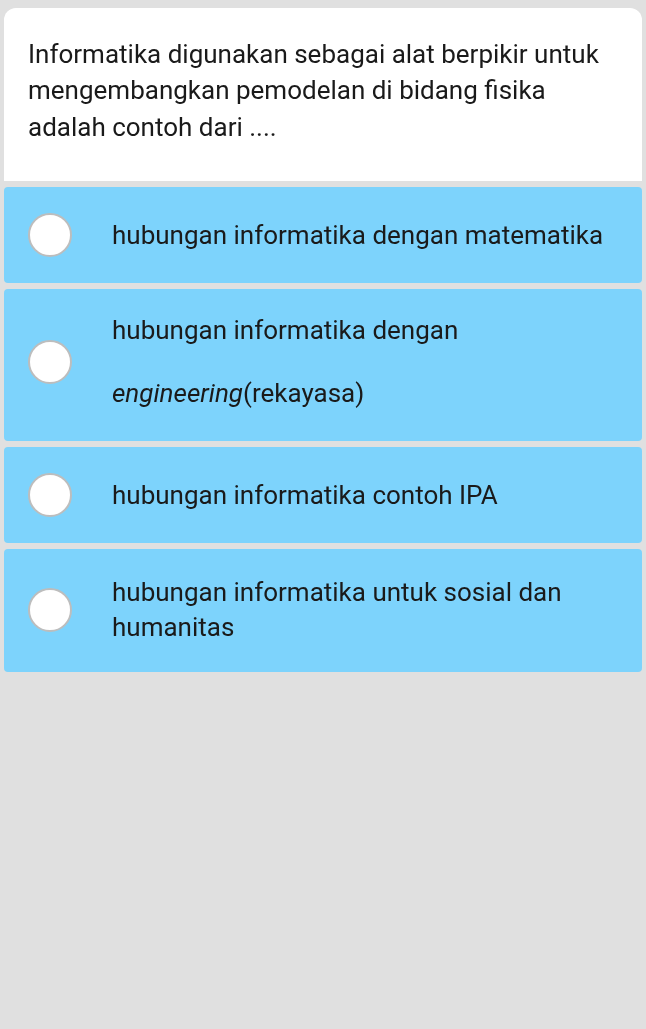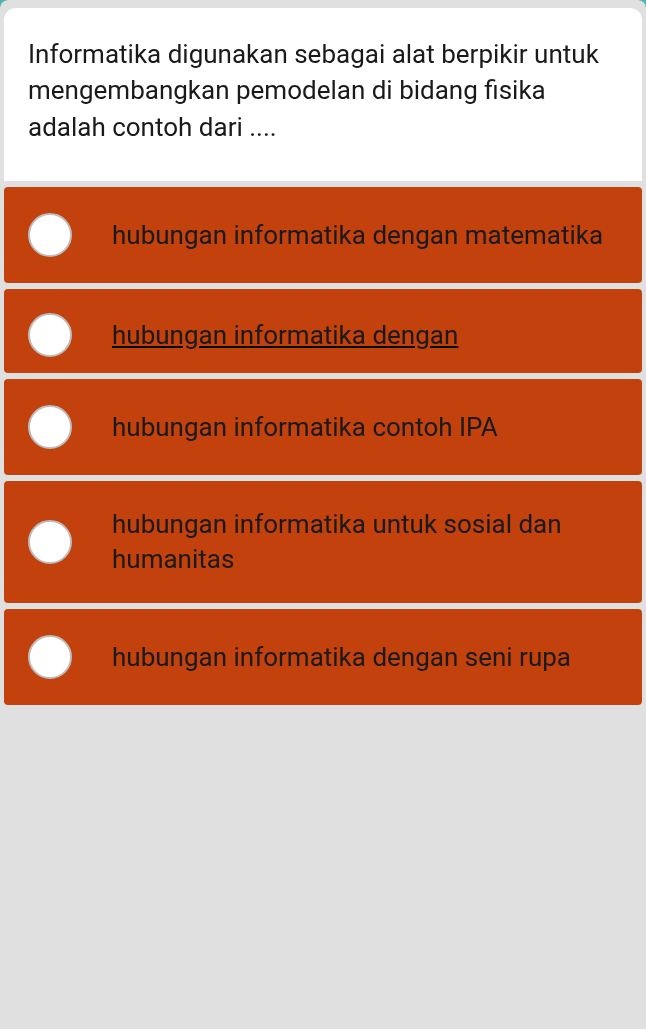--- a/index.html
+++ b/index.html
@@ -1,19 +1,18 @@
 <!DOCTYPE html>
 <html><head>
   <meta charset="utf-8">
   <style>
     * {
       margin: 0;
       padding: 0;
       box-sizing: border-box;
-      border-radius: 8px;
     }
     body {
       font-family: -apple-system, BlinkMacSystemFont, 'Segoe UI', Roboto, Arial, sans-serif;
       background: linear-gradient(to bottom, #4db6ac 0%, #4db6ac 8px, #e0e0e0 8px);
       width: 646px;
       height: 1029px;
       overflow: hidden;
     }
     .container {
       background: #e0e0e0;
@@ -28,21 +27,21 @@
     .question-text {
       font-size: 26px;
       line-height: 1.4;
       color: #1a1a1a;
       font-weight: 400;
     }
     .options-wrapper {
       margin-top: 6px;
     }
     .option-card {
-      background: #c2410c;
+      background: #7dd3fc;
       margin: 6px 4px 0 4px;
       padding: 26px 24px 26px 24px;
       display: flex;
       align-items: center;
       gap: 40px;
       border-radius: 4px;
       cursor: pointer;
     }
     .option-card:first-child {
       margin-top: 0;
@@ -63,22 +62,21 @@
     }
     .option-text .italic {
       font-style: italic;
     }
     .option-text .spaced {
       display: block;
       margin-top: 28px;
     }
     .option-2 {
       padding-top: 24px;
-      padding-bottom: 16px;
-      text-decoration: underline;
+      padding-bottom: 30px;
     }
   </style>
 </head>
 <body>
 
 <div class="container">
   <div class="question-card">
     <div class="question-text">Informatika digunakan sebagai alat berpikir untuk mengembangkan pemodelan di bidang fisika adalah contoh dari ....</div>
   </div>
 
@@ -86,32 +84,31 @@
 
     <div class="option-card">
       <div class="radio-circle"></div>
       <div class="option-text">hubungan informatika dengan matematika</div>
     </div>
 
     <div class="option-card option-2">
       <div class="radio-circle"></div>
       <div class="option-text">
         <span>hubungan informatika dengan</span>
+        <span class="spaced">
+          <span class="italic">engineering</span><span>(rekayasa)</span>
+        </span>
       </div>
     </div>
 
     <div class="option-card">
       <div class="radio-circle"></div>
       <div class="option-text">hubungan informatika contoh IPA</div>
     </div>
 
     <div class="option-card">
       <div class="radio-circle"></div>
       <div class="option-text">hubungan informatika untuk sosial dan humanitas</div>
     </div>
 
-    <div class="option-card">
-      <div class="radio-circle"></div>
-      <div class="option-text">hubungan informatika dengan seni rupa</div>
-    </div>
 
   </div>
 </div>
 
 </body></html>

